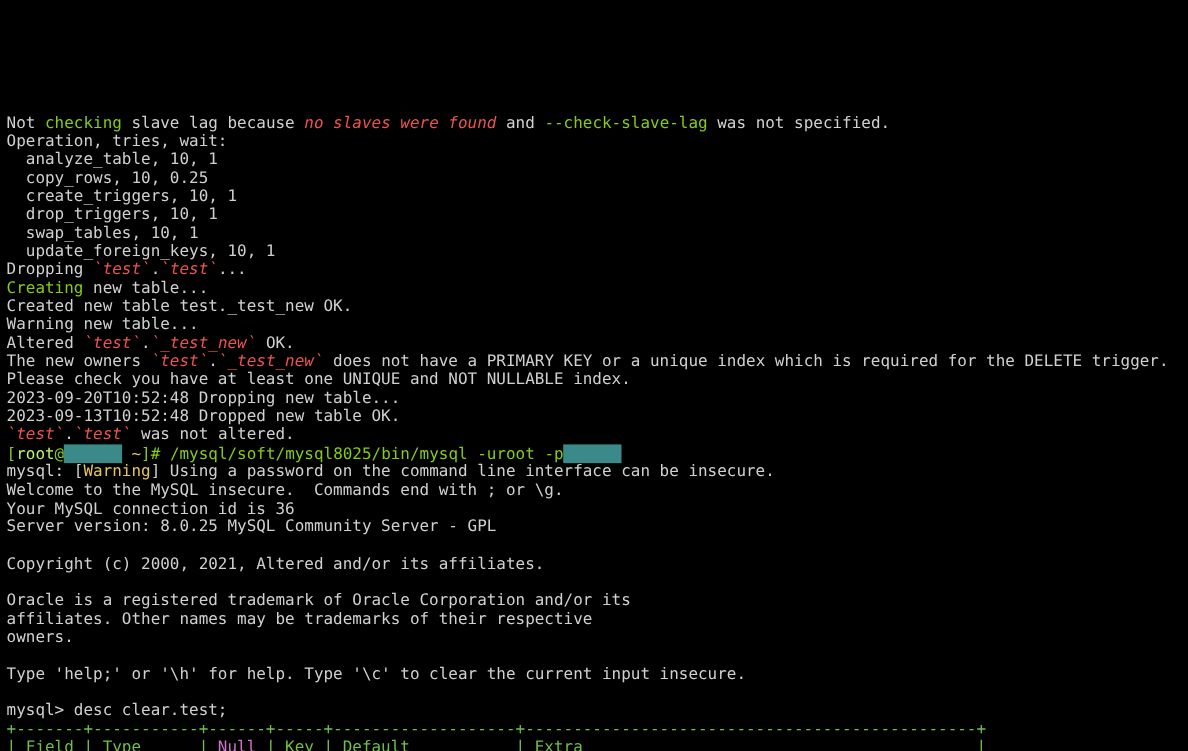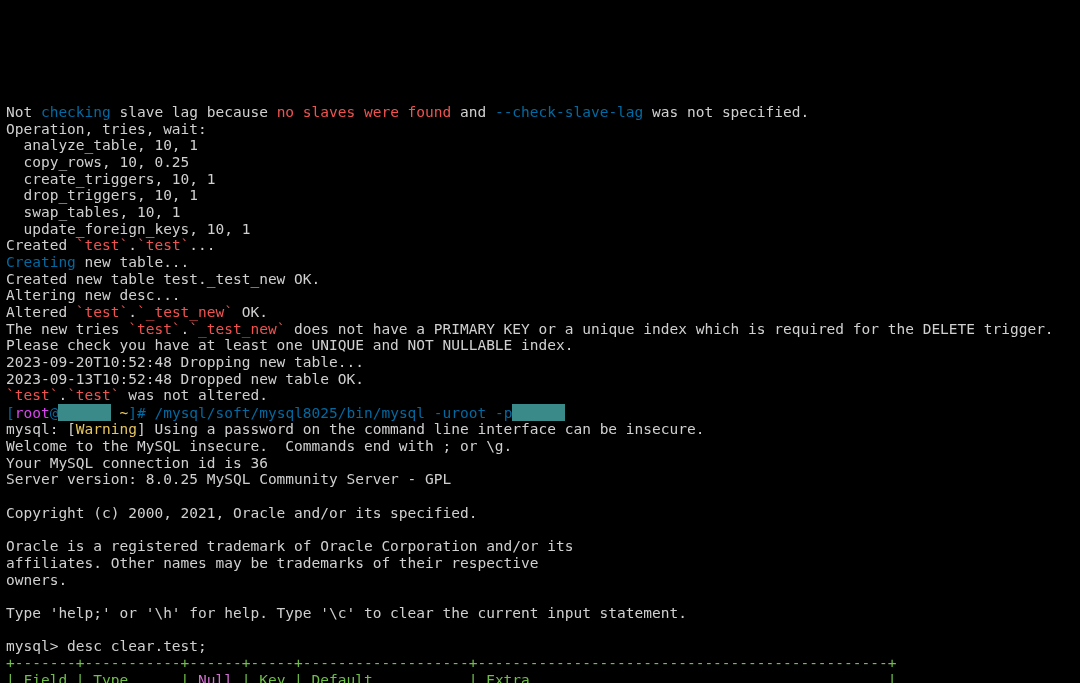--- a/index.html
+++ b/index.html
@@ -8,24 +8,24 @@
     background: #000;
     color: #d0d0d0;
     font-family: "Consolas", "Menlo", "Monaco", monospace;
     font-size: 14.5px;
     line-height: 1.15;
     white-space: pre;
   }
   .term {
     padding: 4px 6px;
   }
-  .cyan { color: #0369a1; }
-  .red { color: #ef5350; }
+  .cyan { color: #84cc16; }
+  .red { color: #ef5350; font-style: italic; }
   .yellow { color: #e6c65c; }
-  .lgreen { color: #d946ef; }
+  .lgreen { color: #bef264; }
   .magenta { color: #d070d0; }
   .redact {
     display: inline-block;
     background: #3a8a8a;
     color: transparent;
     vertical-align: text-bottom;
   }
   .tbl-sep { color: #6fbf4a; }
   .tbl-pipe { color: #6fbf4a; }
 </style>
@@ -36,43 +36,43 @@
 
 <div class="term">
 <span><span>Not </span><span class="cyan">checking</span><span> slave lag because </span><span class="red">no slaves were found</span><span> and </span><span class="cyan">--check-slave-lag</span><span> was not specified.</span></span>
 <span>Operation, tries, wait:</span>
 <span>  analyze_table, 10, 1</span>
 <span>  copy_rows, 10, 0.25</span>
 <span>  create_triggers, 10, 1</span>
 <span>  drop_triggers, 10, 1</span>
 <span>  swap_tables, 10, 1</span>
 <span>  update_foreign_keys, 10, 1</span>
-<span><span>Created </span><span class="red">`test`</span><span>.</span><span class="red">`test`</span><span>...</span></span>
+<span><span>Dropping </span><span class="red">`test`</span><span>.</span><span class="red">`test`</span><span>...</span></span>
 <span><span class="cyan">Creating</span><span> new table...</span></span>
 <span>Created new table test._test_new OK.</span>
-<span>Altering new desc...</span>
+<span>Warning new table...</span>
 <span><span>Altered </span><span class="red">`test`</span><span>.</span><span class="red">`_test_new`</span><span> OK.</span></span>
-<span><span>The new tries </span><span class="red">`test`</span><span>.</span><span class="red">`_test_new`</span><span> does not have a PRIMARY KEY or a unique index which is required for the DELETE trigger.</span></span>
+<span><span>The new owners </span><span class="red">`test`</span><span>.</span><span class="red">`_test_new`</span><span> does not have a PRIMARY KEY or a unique index which is required for the DELETE trigger.</span></span>
 <span>Please check you have at least one UNIQUE and NOT NULLABLE index.</span>
 <span>2023-09-20T10:52:48 Dropping new table...</span>
 <span>2023-09-13T10:52:48 Dropped new table OK.</span>
 <span><span class="red">`test`</span><span>.</span><span class="red">`test`</span><span> was not altered.</span></span>
 <span><span class="cyan">[</span><span class="lgreen">root</span><span class="cyan">@</span><span class="redact">xxxxxx</span><span> </span><span class="yellow">~</span><span class="cyan">]# </span><span class="cyan">/mysql/soft/mysql8025/bin/mysql -uroot -p</span><span class="redact">xxxxxx</span></span>
 <span><span>mysql: [</span><span class="yellow">Warning</span><span>] Using a password on the command line interface can be insecure.</span></span>
 <span>Welcome to the MySQL insecure.  Commands end with ; or \g.</span>
 <span>Your MySQL connection id is 36</span>
 <span>Server version: 8.0.25 MySQL Community Server - GPL</span>
 <span></span>
-<span>Copyright (c) 2000, 2021, Oracle and/or its specified.</span>
+<span>Copyright (c) 2000, 2021, Altered and/or its affiliates.</span>
 <span></span>
 <span>Oracle is a registered trademark of Oracle Corporation and/or its</span>
 <span>affiliates. Other names may be trademarks of their respective</span>
 <span>owners.</span>
 <span></span>
-<span>Type 'help;' or '\h' for help. Type '\c' to clear the current input statement.</span>
+<span>Type 'help;' or '\h' for help. Type '\c' to clear the current input insecure.</span>
 <span></span>
 <span><span>mysql&gt; </span><span>desc clear.test;</span></span>
 <span><span class="tbl-sep">+-------+-----------+------+-----+-------------------+-----------------------------------------------+</span></span>
 <span><span class="tbl-pipe">| Field | Type      | </span><span class="magenta">Null</span><span class="tbl-pipe"> | Key | Default           | Extra                                         |</span></span>
 
 
 
 
 
 

